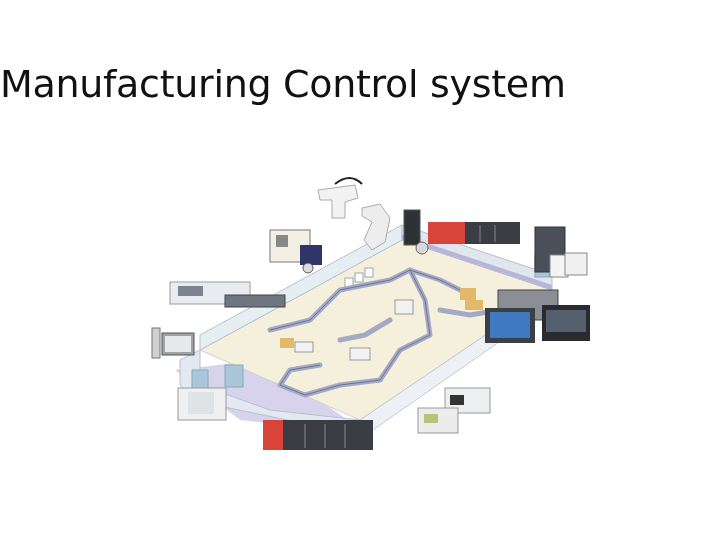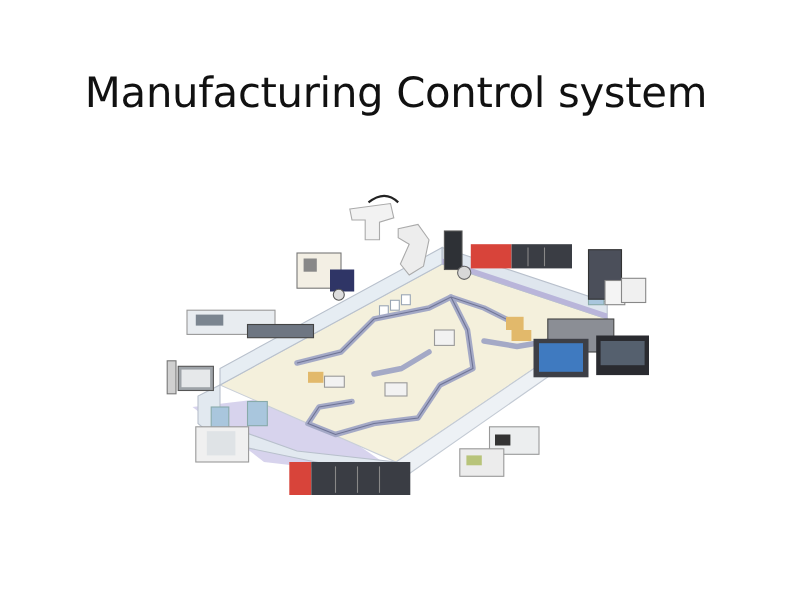--- a/index.html
+++ b/index.html
@@ -1,19 +1,19 @@
 <!DOCTYPE html>
 <html><head>
 <meta charset="utf-8">
 <style>
   html, body { margin: 0; padding: 0; background: #ffffff; }
   body { width: 720px; height: 540px; position: relative; overflow: hidden; font-family: "DejaVu Sans", "Liberation Sans", sans-serif; }
   .slide { position: absolute; left: 0; top: 0; width: 720px; height: 540px; background: #ffffff; }
   .title {
-    position: absolute; left: 0; top: 62px; width: 720px; text-align: center;
+    position: absolute; left: 0; top: 62px; width: 720px; 
     font-size: 38px; color: #111111; letter-spacing: -0.3px;
     font-family: "DejaVu Sans", "Liberation Sans", sans-serif;
   }
   .illustration { position: absolute; left: 140px; top: 170px; width: 480px; height: 290px; }
   .illustration svg { width: 100%; height: 100%; display: block; }
 </style>
 </head>
 <body>
 
 <div class="slide">

